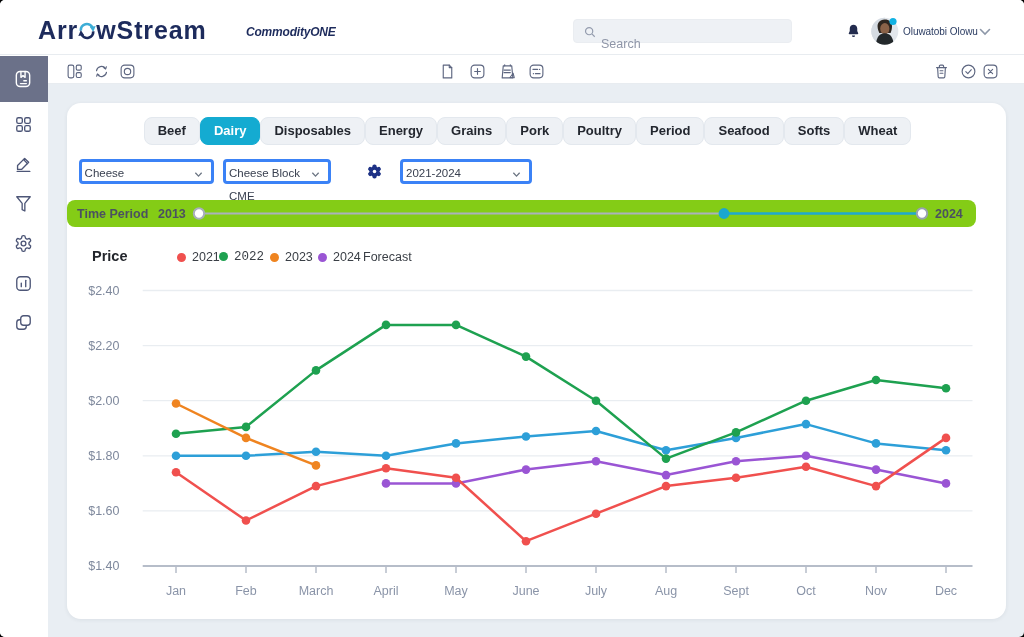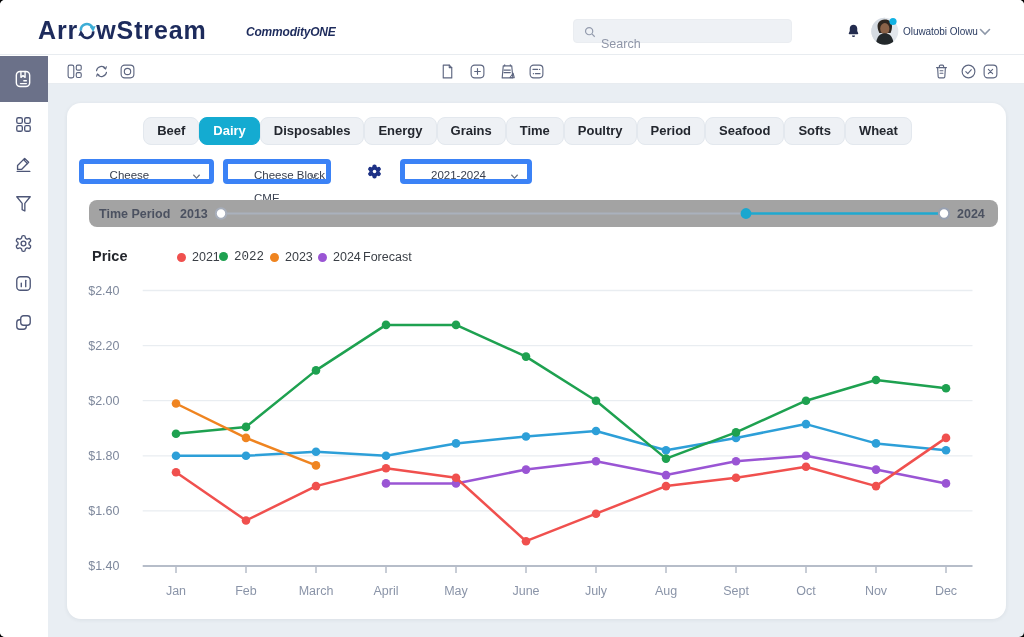--- a/index.html
+++ b/index.html
@@ -19,24 +19,24 @@
 
 #sidebar{position:absolute;left:0;top:55px;width:48px;height:582px;background:#fff;}
 #sideactive{position:absolute;left:0;top:1px;width:48px;height:46px;background:#6b7189;}
 
 #panel{position:absolute;left:67px;top:103px;width:939px;height:516px;background:#fff;border-radius:14px;box-shadow:0 1px 4px rgba(25,39,62,0.07);}
 
 #tabs{position:absolute;left:13px;top:14px;width:895px;height:28px;display:flex;justify-content:center;}
 .tab{height:28px;padding:0 13px;background:#eef1f5;border:1px solid #e3e8ee;border-radius:8px;font-size:13px;font-weight:bold;color:#23272f;line-height:26px;}
 .tab.active{background:#14abd1;border-color:#14abd1;color:#fff;}
 
-.sel{position:absolute;top:55.5px;height:25px;background:#fff;border:5px solid #3b82f6;border-radius:4px;font-size:11.5px;color:#394050;line-height:23px;padding-left:26px;}
+.sel{position:absolute;top:55.5px;height:25px;background:#fff;border:3px solid #3b82f6;border-radius:4px;font-size:11.5px;color:#394050;line-height:23px;padding-left:3px;}
 .sel svg{position:absolute;right:8px;top:8px;}
 
-#timeline{position:absolute;left:22px;top:97px;width:909px;height:27px;background:#a3a3a3;border-radius:8px;padding-left:31px;}
+#timeline{position:absolute;left:0;top:97px;width:909px;height:27px;background:#84cc16;border-radius:8px;padding-left:31px;}
 #timeline .lab{position:absolute;top:7px;font-size:12.5px;font-weight:bold;color:#4b5160;}
 
 #price{position:absolute;left:25px;top:145px;font-size:14.5px;font-weight:bold;color:#23262c;}
 .leg{position:absolute;top:147px;font-size:12.5px;color:#3a3f46;}
 .leg i{display:inline-block;width:9px;height:9px;border-radius:50%;margin-right:6px;vertical-align:-0.5px;}
 </style>
 </head>
 <body>
 <div id="app">
 
@@ -179,21 +179,21 @@
       </svg>
     </div>
 
   <div id="panel">
     <div id="tabs">
       <div class="tab">Beef</div>
       <div class="tab active">Dairy</div>
       <div class="tab">Disposables</div>
       <div class="tab">Energy</div>
       <div class="tab">Grains</div>
-      <div class="tab">Time</div>
+      <div class="tab">Pork</div>
       <div class="tab">Poultry</div>
       <div class="tab">Period</div>
       <div class="tab">Seafood</div>
       <div class="tab">Softs</div>
       <div class="tab">Wheat</div>
     </div>
     <div class="sel" style="left:11.6px;width:135px;">Cheese<svg width="9" height="9" viewBox="0 0 10 10">
           <path d="M1.5 3 L5 6.8 L8.5 3" fill="none" stroke="#6b7482" stroke-width="1.4"></path>
         </svg></div>
     <div class="sel" style="left:156px;width:108px;">Cheese Block CME<svg width="9" height="9" viewBox="0 0 10 10">

